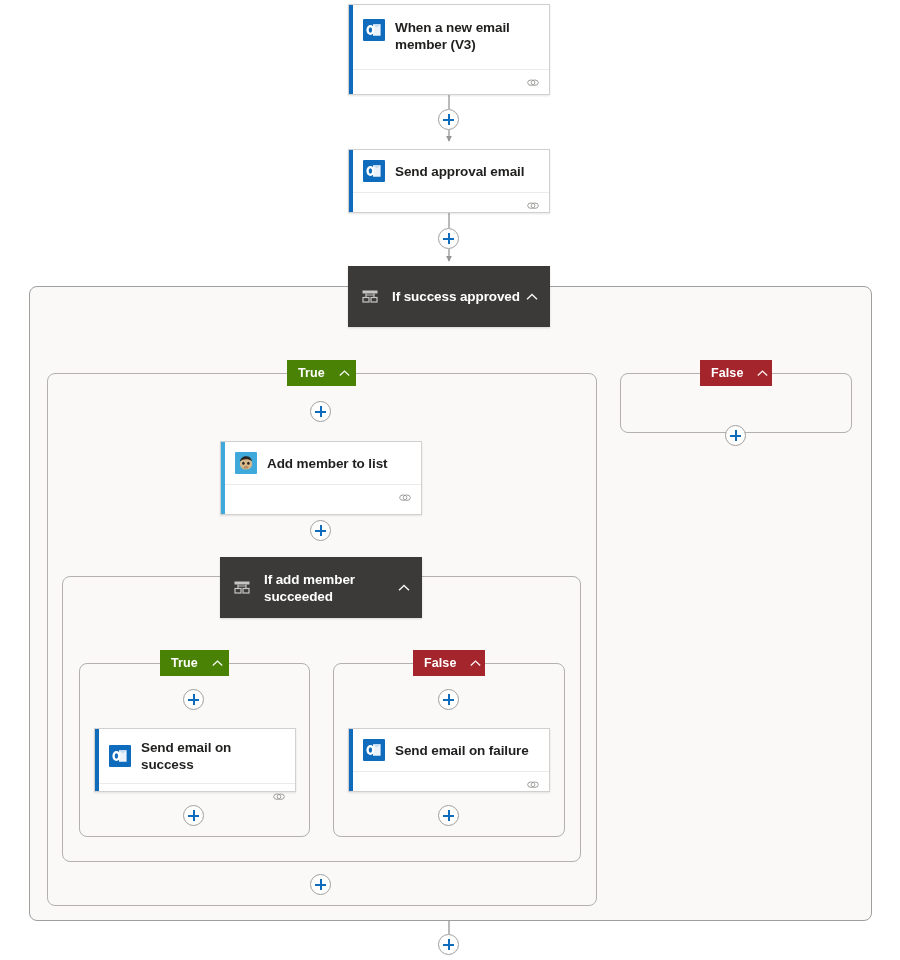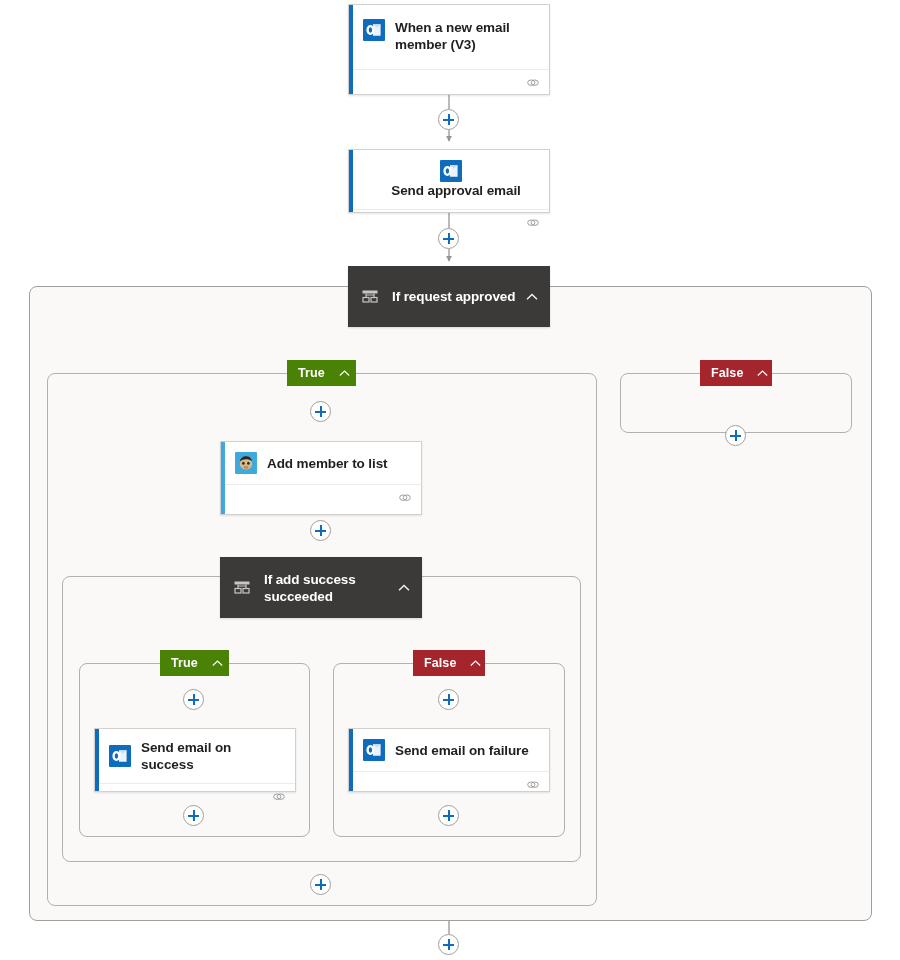--- a/index.html
+++ b/index.html
@@ -188,21 +188,21 @@
         <svg class="linkglyph" viewBox="0 0 16 12" xmlns="http://www.w3.org/2000/svg">
           <ellipse cx="6" cy="6.2" rx="4.1" ry="3.1" fill="none" stroke="#8a8886" stroke-width="1.1"></ellipse>
           <ellipse cx="10" cy="6.2" rx="4.1" ry="3.1" fill="none" stroke="#8a8886" stroke-width="1.1"></ellipse>
         </svg>
       </span>
     </div>
   </div>
 
   <div class="card" style="left:348px;top:149px;width:202px;height:64px;">
     <div class="accent" style="background:#0F6CBD;"></div>
-    <div class="cardtop" style="min-height:38px;flex-direction:column;">
+    <div class="cardtop" style="min-height:38px;">
       <span style="line-height:0;">
         <svg class="appicon" viewBox="0 0 22 22" xmlns="http://www.w3.org/2000/svg">
           <rect width="22" height="22" fill="#0F6CBD"></rect>
           <path d="M10 5.2h7.6v11.6H10z" fill="#ffffff" opacity=".92"></path>
           <path d="M10 5.2h7.6l-3.8 3.3L10 5.2z" fill="#c7ddf2"></path>
           <ellipse cx="7.4" cy="11" rx="4" ry="5" fill="#ffffff"></ellipse>
           <ellipse cx="7.4" cy="11" rx="1.7" ry="2.7" fill="#0F6CBD"></ellipse>
         </svg>
       </span>
       <span class="cardtitle">Send approval email</span>
@@ -219,21 +219,21 @@
 
   <div class="cond" style="left:348px;top:266px;width:202px;height:61px;">
     <span style="line-height:0;">
       <svg class="condicon" viewBox="0 0 20 20" xmlns="http://www.w3.org/2000/svg">
         <rect x="2.5" y="3.5" width="15" height="3" fill="#c8c6c4"></rect>
         <path d="M6 6.5v3.5M14 6.5v3.5M6 8h8" stroke="#c8c6c4" stroke-width="1.2" fill="none"></path>
         <rect x="3" y="10.5" width="6" height="4.5" fill="none" stroke="#c8c6c4" stroke-width="1.2"></rect>
         <rect x="11" y="10.5" width="6" height="4.5" fill="none" stroke="#c8c6c4" stroke-width="1.2"></rect>
       </svg>
     </span>
-    <span class="condtitle">If request approved</span>
+    <span class="condtitle">If success approved</span>
     <span class="chev" style="line-height:0;">
       <svg viewBox="0 0 16 16" width="16" height="16" xmlns="http://www.w3.org/2000/svg">
         <path d="M3 10.2 L8 5.4 L13 10.2" fill="none" stroke="#ffffff" stroke-width="1.4"></path>
       </svg>
     </span>
   </div>
 
   <div class="badge" style="left:287px;top:360px;width:69px;background:#498205;">
     <span class="blabel">True</span>
     <span class="chev" style="line-height:0;">
@@ -279,21 +279,21 @@
 
   <div class="cond" style="left:220px;top:557px;width:202px;height:61px;">
     <span style="line-height:0;">
       <svg class="condicon" viewBox="0 0 20 20" xmlns="http://www.w3.org/2000/svg">
         <rect x="2.5" y="3.5" width="15" height="3" fill="#c8c6c4"></rect>
         <path d="M6 6.5v3.5M14 6.5v3.5M6 8h8" stroke="#c8c6c4" stroke-width="1.2" fill="none"></path>
         <rect x="3" y="10.5" width="6" height="4.5" fill="none" stroke="#c8c6c4" stroke-width="1.2"></rect>
         <rect x="11" y="10.5" width="6" height="4.5" fill="none" stroke="#c8c6c4" stroke-width="1.2"></rect>
       </svg>
     </span>
-    <span class="condtitle">If add success succeeded</span>
+    <span class="condtitle">If add member succeeded</span>
     <span class="chev" style="line-height:0;">
       <svg viewBox="0 0 16 16" width="16" height="16" xmlns="http://www.w3.org/2000/svg">
         <path d="M3 10.2 L8 5.4 L13 10.2" fill="none" stroke="#ffffff" stroke-width="1.4"></path>
       </svg>
     </span>
   </div>
 
   <div class="badge" style="left:160px;top:650px;width:69px;background:#498205;">
     <span class="blabel">True</span>
     <span class="chev" style="line-height:0;">

